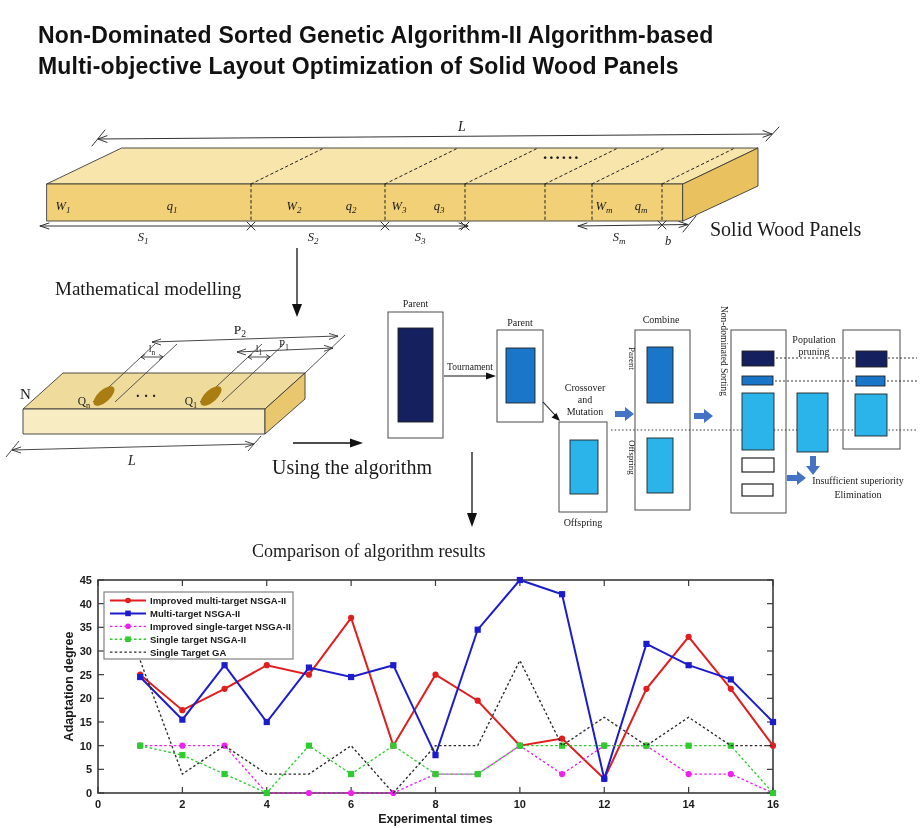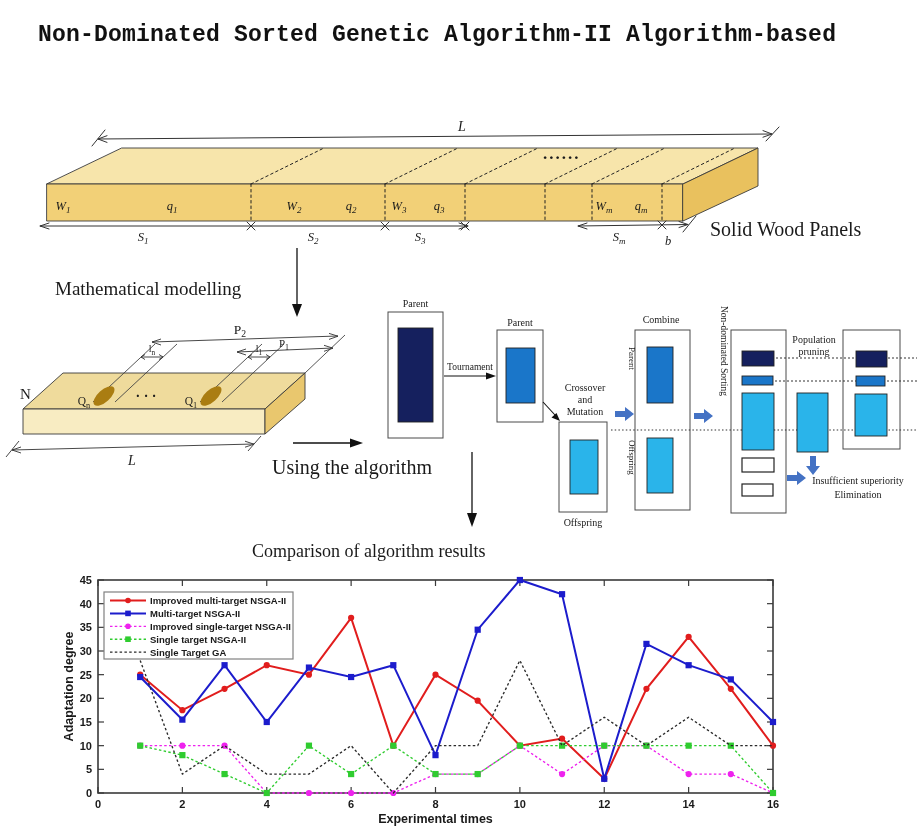--- a/index.html
+++ b/index.html
@@ -1,27 +1,28 @@
 <!DOCTYPE html>
 <html><head>
 <meta charset="utf-8">
 <style>
   html,body{margin:0;padding:0;background:#fff;}
   body{width:920px;height:828px;position:relative;font-family:"Liberation Sans",sans-serif;overflow:hidden;}
-  .title{position:absolute;left:38px;top:20px;width:860px;font-family:Liberation Mono, monospace;
+  .title{position:absolute;left:38px;top:20px;width:860px;font-family:Liberation Sans, sans-serif;
          font-weight:bold;font-size:23px;line-height:31px;color:#111;letter-spacing:.2px;}
   svg text{fill:#1a1a1a;}
   .serif{font-family:"Liberation Serif",serif;}
   .lbl{font-family:"Liberation Serif",serif;font-style:italic;}
 </style>
 </head>
 <body>
 
 <div class="title">
   <div>Non-Dominated Sorted Genetic Algorithm-II Algorithm-based</div>
+  <div>Multi-objective Layout Optimization of Solid Wood Panels</div>
 </div>
 
 <svg id="fig" width="920" height="713" viewBox="0 115 920 713" style="position:absolute;left:0;top:115px;" xmlns="http://www.w3.org/2000/svg">
 
   <g stroke-linecap="round">
     <polygon points="47,184 683,184 758,148 122,148" fill="#f7e5ab" stroke="#3a3a3a" stroke-width="0.9"></polygon>
     <polygon points="47,184 683,184 683,221 47,221" fill="#f2d077" stroke="#3a3a3a" stroke-width="0.9"></polygon>
     <polygon points="683,184 758,148 758,186 683,221" fill="#e9c15e" stroke="#3a3a3a" stroke-width="0.9"></polygon>
 
     <g stroke="#222" stroke-width="1" stroke-dasharray="2.5,3">

